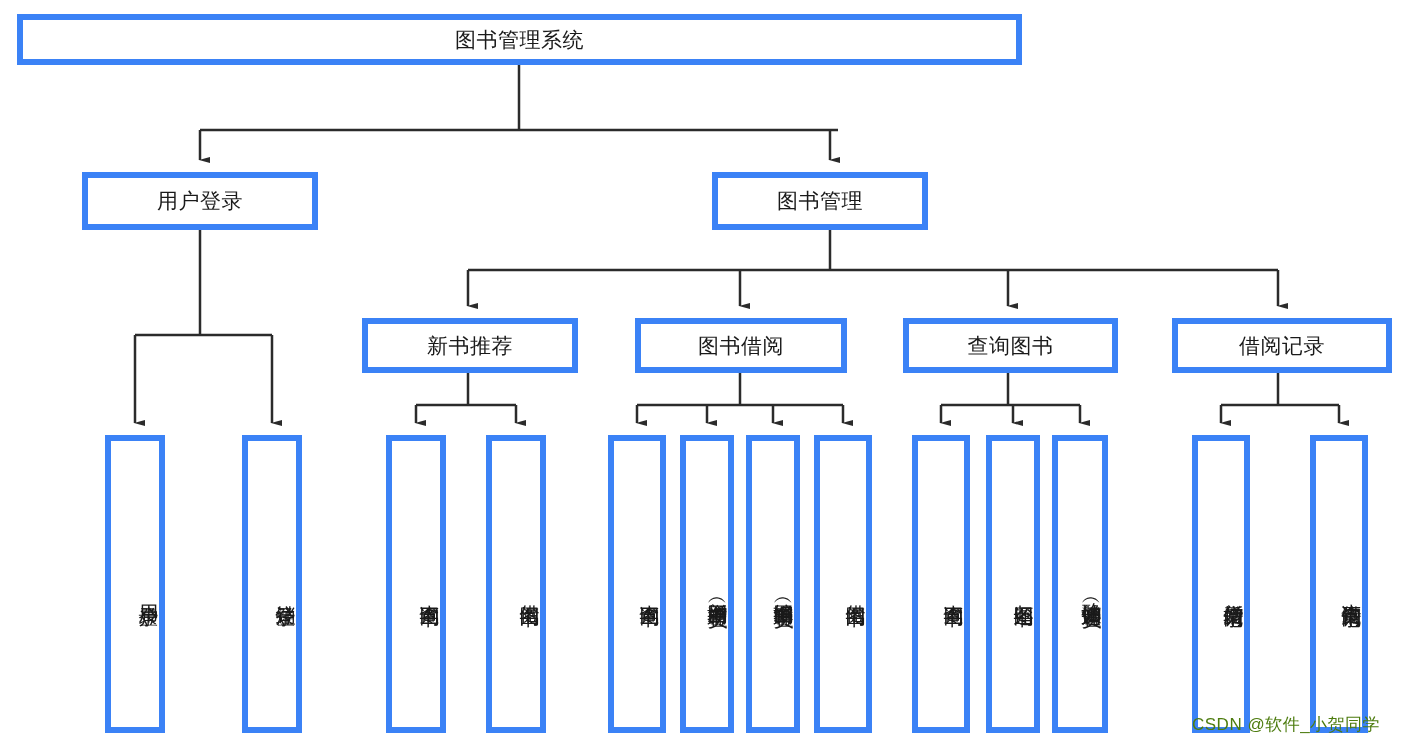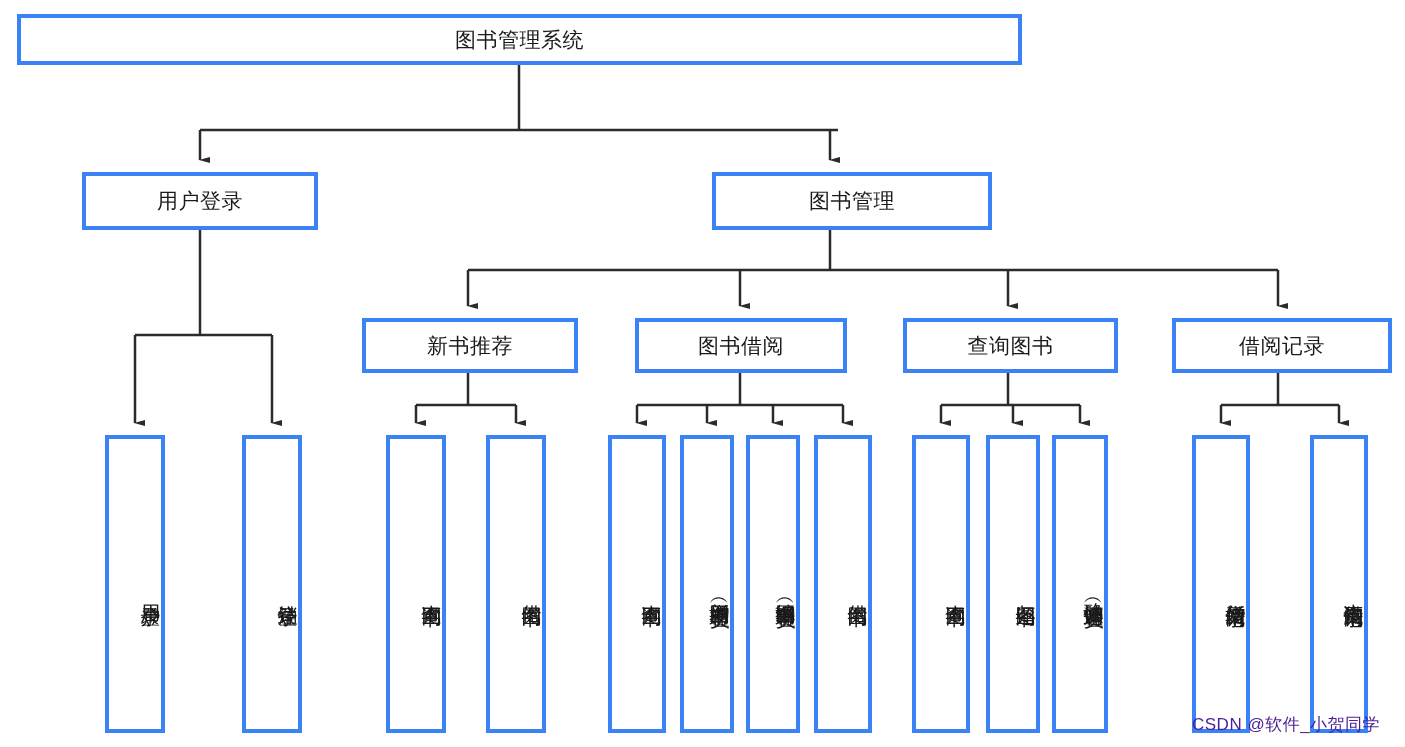--- a/index.html
+++ b/index.html
@@ -20,21 +20,21 @@
   #wires {
     position: absolute;
     left: 0;
     top: 0;
     width: 1405px;
     height: 747px;
   }
   .node {
     position: absolute;
     box-sizing: border-box;
-    border: 4px solid #3b82f6;
+    border: 6px solid #3b82f6;
     background: #ffffff;
     display: flex;
     align-items: center;
     justify-content: center;
     color: #1a1a1a;
   }
   .node.horiz {
     font-size: 21px;
     letter-spacing: 0.5px;
   }
@@ -50,21 +50,21 @@
   .node.vert .txt {
     writing-mode: vertical-rl;
     text-orientation: upright;
     line-height: 1.05;
   }
   .watermark {
     position: absolute;
     left: 1192px;
     top: 713px;
     font-size: 17px;
-    color: #4c1d95;
+    color: #4d7c0f;
     white-space: nowrap;
     letter-spacing: 0.5px;
   }
 </style>
 </head>
 <body>
 
 <div id="canvas">
 
   <svg id="wires" viewBox="0 0 1405 747">
@@ -117,21 +117,21 @@
     </g>
   </svg>
 
   <div class="node horiz" style="left:17px; top:14px; width:1005px; height:51px;">
     <span class="txt">图书管理系统</span>
   </div>
 
   <div class="node horiz" style="left:82px; top:172px; width:236px; height:58px;">
     <span class="txt">用户登录</span>
   </div>
-  <div class="node horiz" style="left:712px; top:172px; width:280px; height:58px;">
+  <div class="node horiz" style="left:712px; top:172px; width:216px; height:58px;">
     <span class="txt">图书管理</span>
   </div>
 
   <div class="node horiz" style="left:362px; top:318px; width:216px; height:55px;">
     <span class="txt">新书推荐</span>
   </div>
   <div class="node horiz" style="left:635px; top:318px; width:212px; height:55px;">
     <span class="txt">图书借阅</span>
   </div>
   <div class="node horiz" style="left:903px; top:318px; width:215px; height:55px;">

